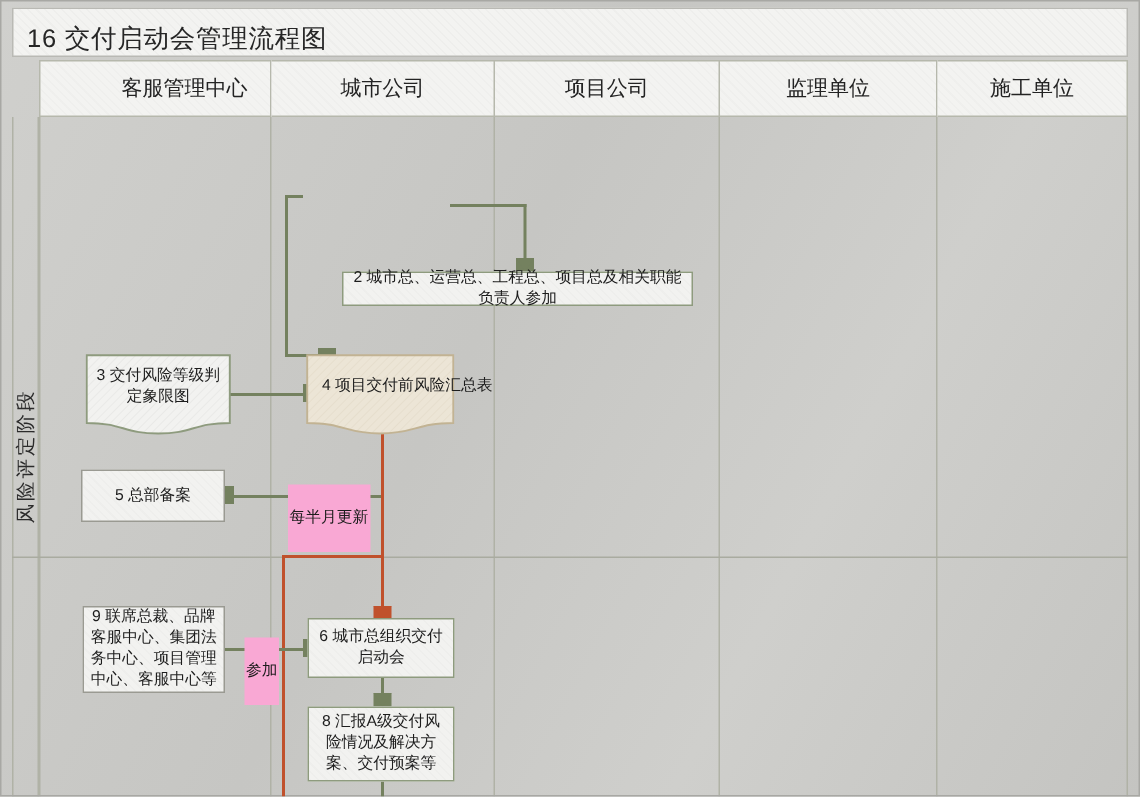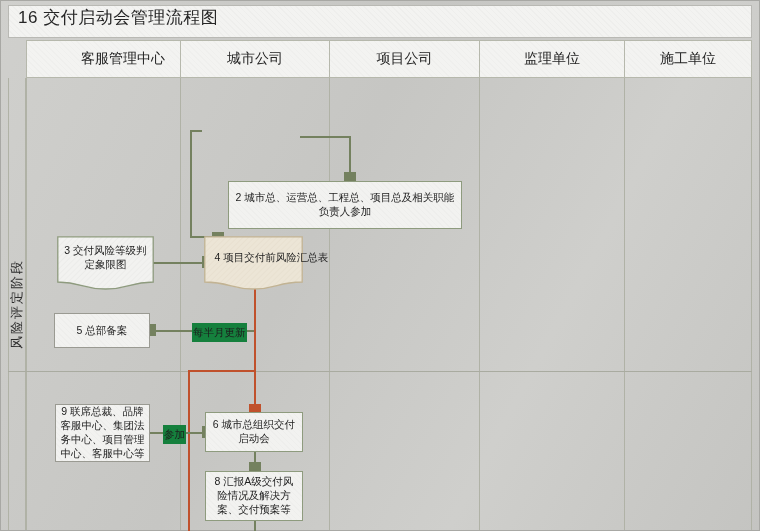--- a/index.html
+++ b/index.html
@@ -19,21 +19,21 @@
 
   
   .titlebar{
     position:absolute;left:8px;top:5px;width:744px;height:33px;
     box-sizing:border-box;
     background:#f3f3f1;
     background-image:repeating-linear-gradient(45deg,
         rgba(0,0,0,0.018) 0px, rgba(0,0,0,0.018) 1px,
         rgba(0,0,0,0) 1px, rgba(0,0,0,0) 4px);
     border:1px solid #b9b9b4;
-    display:flex;align-items:flex-start;
+    display:flex;align-items:flex-end;
   }
   .titlebar .t{
     font-size:17px;color:#262626;padding-left:9px;letter-spacing:.5px;
     white-space:nowrap;
   }
 
   
   .lane-header{
     position:absolute;top:40px;height:38px;box-sizing:border-box;
     background:#f3f3f1;
@@ -112,21 +112,21 @@
   .r{background:#c0512c;}
 
   .arrow{position:absolute;width:0;height:0;z-index:4;}
   .arrow-down.g{border-left:6px solid transparent;border-right:6px solid transparent;border-top:9px solid #74815f;}
   .arrow-down.r{border-left:6px solid transparent;border-right:6px solid transparent;border-top:9px solid #c0512c;}
   .arrow-right.g{border-top:6px solid transparent;border-bottom:6px solid transparent;border-left:9px solid #74815f;}
   .arrow-left.g{border-top:6px solid transparent;border-bottom:6px solid transparent;border-right:9px solid #74815f;}
 
   .edge-label{
     position:absolute;z-index:7;font-size:10.5px;color:#1d1d1d;
-    background:#15803d;padding:3px 1px;white-space:nowrap;line-height:1.25;
+    background:#f9a8d4;padding:16px 1px;white-space:nowrap;line-height:1.25;
   }
 </style>
 </head>
 <body>
 
 <div id="root">
 
   <div style="position:absolute;left:0;top:0;width:760px;height:531px;
               background:linear-gradient(118deg,#d0d0cd 0%,#c6c6c3 42%,#cfcfcc 70%,#c4c4c1 100%);"></div>
 
@@ -187,21 +187,21 @@
   <div class="line h g" style="left:150px;top:432px;width:56px;"></div>
   <div class="arrow arrow-right g" style="left:202px;top:426px;"></div>
   <div class="edge-label" style="left:163px;top:425px;">参加</div>
 
   <div class="line v g" style="left:254px;top:452px;height:16px;"></div>
   <div class="arrow arrow-down g" style="left:249px;top:462px;"></div>
 
   <div class="line v g" style="left:254px;top:521px;height:10px;"></div>
 
 
-  <div class="node" style="left:228px;top:181px;width:234px;height:48px;">
+  <div class="node" style="left:228px;top:181px;width:234px;height:23px;">
     <span class="txt">2 城市总、运营总、工程总、项目总及相关职能负责人参加</span>
   </div>
 
   <div class="doc" style="left:57px;top:236px;width:97px;height:54px;">
     <svg width="97" height="54" viewBox="0 0 97 54" aria-hidden="true">
       <defs>
         <pattern id="hatch3" width="4" height="4" patternUnits="userSpaceOnUse" patternTransform="rotate(45)">
           <rect width="4" height="4" fill="#f2f2f0"></rect>
           <line x1="0" y1="0" x2="0" y2="4" stroke="#e7e7e4" stroke-width="1"></line>
         </pattern>

